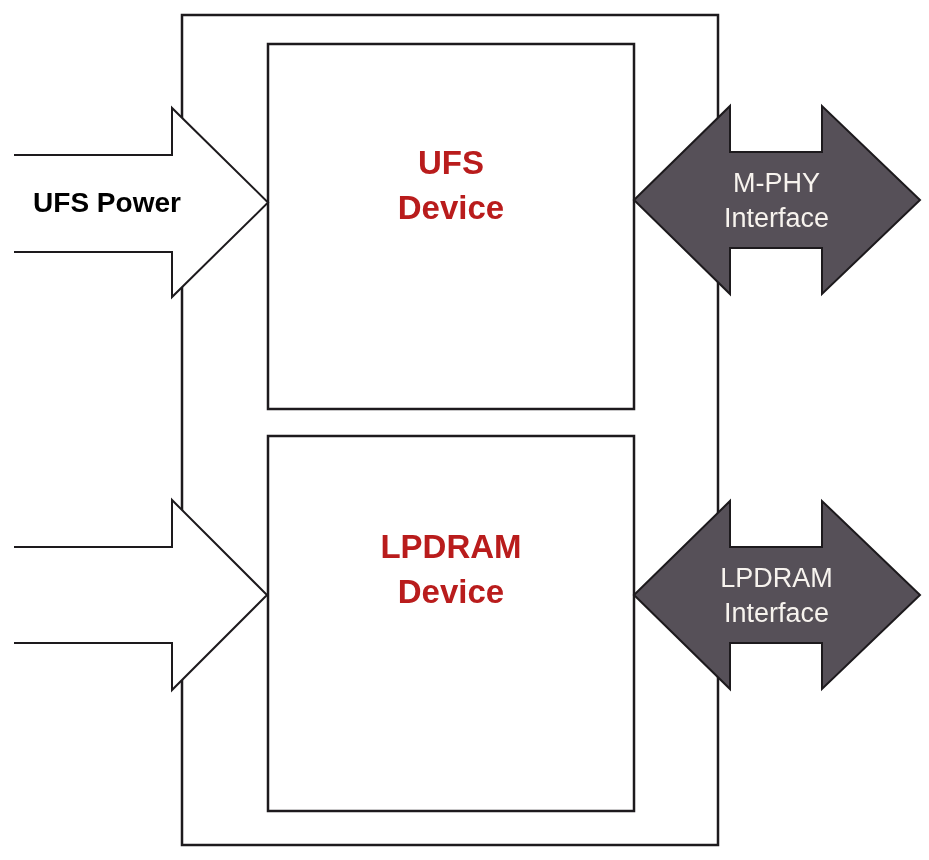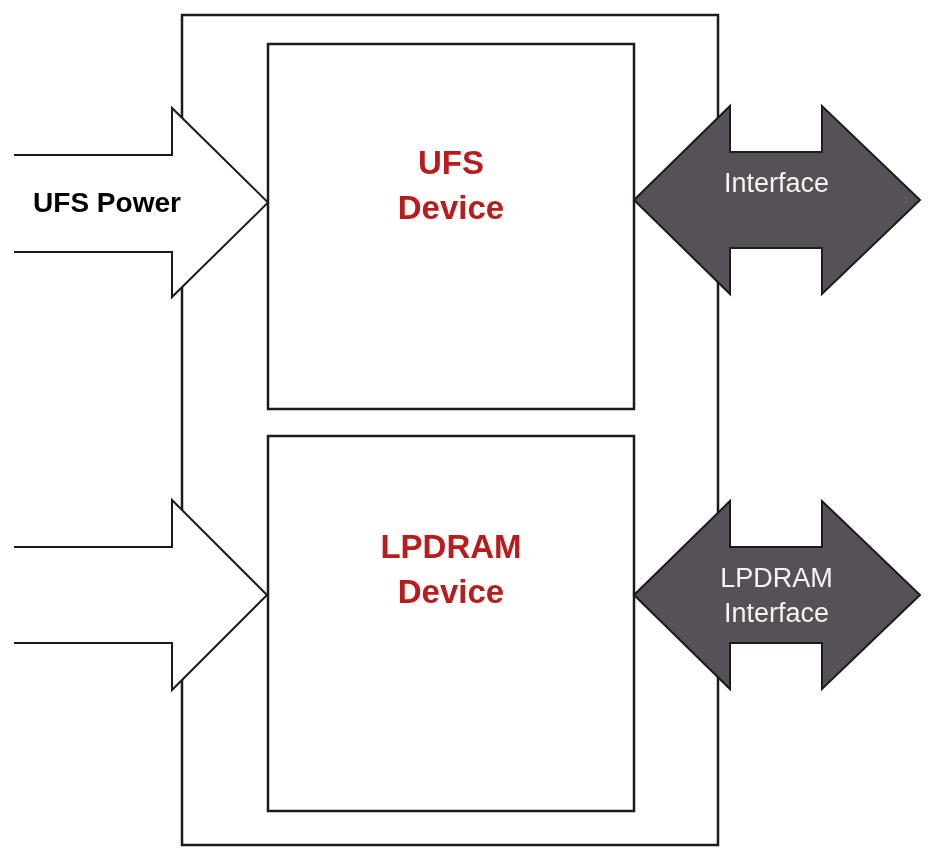--- a/index.html
+++ b/index.html
@@ -87,20 +87,21 @@
   <div class="label device-label" style="top:140px;">
     <span class="line">UFS</span>
     <span class="line">Device</span>
   </div>
   <div class="label device-label" style="top:524px;">
     <span class="line">LPDRAM</span>
     <span class="line">Device</span>
   </div>
 
   <div class="label interface-label" style="top:166px;">
+    <span class="line">M-PHY</span>
     <span class="line">Interface</span>
   </div>
   <div class="label interface-label" style="top:561px;">
     <span class="line">LPDRAM</span>
     <span class="line">Interface</span>
   </div>
 
 </div>
 
 </body></html>

